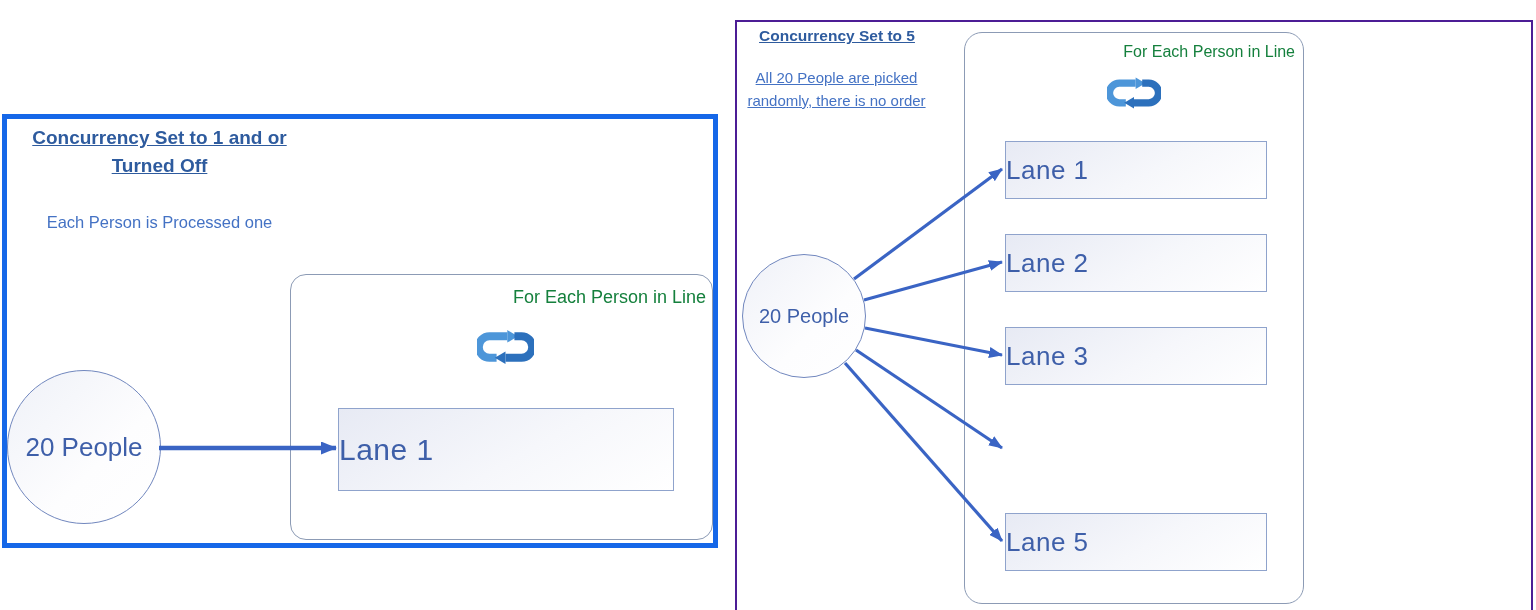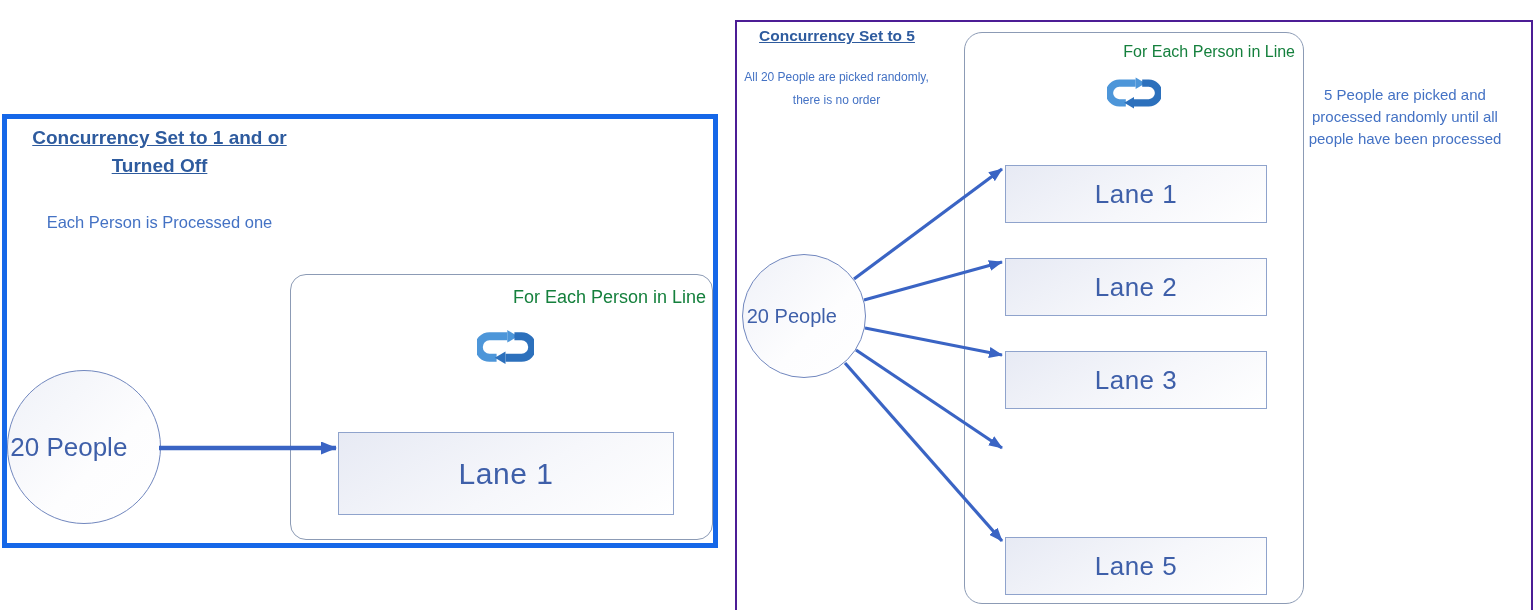--- a/index.html
+++ b/index.html
@@ -12,47 +12,47 @@
   .panel-left{left:2px;top:114px;width:716px;height:434px;border:5px solid #1567E8;}
   .panel-right{left:735px;top:20px;width:798px;height:596px;border:2px solid #4c1d95;}
   .ttl{
     position:absolute;font-weight:bold;text-decoration:underline;color:#2E5B9E;text-align:center;
   }
   .ttl-left{left:10px;top:5px;width:285px;font-size:19px;line-height:28px;}
   .ttl-right{left:10px;top:2px;width:180px;font-size:15.5px;line-height:24px;}
   .desc{position:absolute;color:#4472C4;text-align:center;}
   .desc-left{left:0;top:90px;width:305px;font-size:16.5px;line-height:26px;}
   .desc-left b{color:#2F5496;}
-  .desc-right{left:2px;top:44px;width:195px;font-size:12px;line-height:23px;}
+  .desc-right{left:2px;top:44px;width:195px;font-size:15px;line-height:23px;text-decoration:underline;}
   .annotation{position:absolute;left:556px;top:62px;width:224px;color:#4472C4;
     font-size:15px;line-height:22px;text-align:center;}
   .loopbox{
     position:absolute;box-sizing:border-box;background:#fff;
     border:1.5px solid #8C9BB5;border-radius:16px;
   }
   .loopbox-left{left:283px;top:155px;width:423px;height:266px;}
   .loopbox-right{left:227px;top:10px;width:340px;height:572px;border-radius:18px;}
   .looplabel{position:absolute;color:#15803d;white-space:nowrap;}
   .looplabel-left{top:12px;right:6px;font-size:18px;}
   .looplabel-right{top:10px;right:8px;font-size:16px;}
   .loopicon{position:absolute;}
   .loopicon-left{left:186px;top:52px;width:57px;height:40px;}
   .loopicon-right{left:142px;top:42px;width:54px;height:36px;}
   .lane{
     position:absolute;box-sizing:border-box;border:1px solid #8FA3CC;
     background:linear-gradient(150deg,#E7EAF4 0%,#F6F7FB 55%,#FFFFFF 100%);
-    display:flex;align-items:center;justify-content:center;
-    color:#3E5FA9;letter-spacing:0.5px;margin-top:24px;
+    display:flex;align-items:center;
+    color:#3E5FA9;letter-spacing:0.5px;
   }
   .lane-l1{left:47px;top:133px;width:336px;height:83px;font-size:30px;}
   .lane-r{left:40px;width:262px;height:58px;font-size:26px;}
   .circle{
     position:absolute;border-radius:50%;box-sizing:border-box;border:1.2px solid #7187BE;
     background:linear-gradient(135deg,#EFF1F8 0%,#FDFDFE 60%,#FFFFFF 100%);
-    display:flex;align-items:center;justify-content:flex-start;text-align:center;
+    display:flex;align-items:center;justify-content:center;text-align:center;
     color:#3E5FA9;
   }
   .circle-left{left:0;top:251px;width:154px;height:154px;font-size:26px;line-height:33px;}
   .circle-right{left:5px;top:232px;width:124px;height:124px;font-size:20px;line-height:26px;}
   .circle span{display:block;width:80%;}
   .arrows{position:absolute;left:0;top:0;z-index:5;pointer-events:none;}
 </style>
 </head>
 <body>
 
@@ -95,21 +95,20 @@
       </svg>
     </div>
   </div>
 
   <div class="panel panel-right">
     <div class="panel-inner">
       <div class="ttl ttl-right">Concurrency Set to 5</div>
 
       <div class="desc desc-right">All 20 People are picked randomly, there is no order</div>
 
-      <div class="annotation">5 People are picked and processed randomly until all people have been processed</div>
 
       <div class="loopbox loopbox-right">
         <div class="looplabel looplabel-right">For Each Person in Line</div>
 
         <svg class="loopicon loopicon-right" viewBox="0 0 64 44">
           <path d="M 22,34 L 14,34 A 12,12 0 0 1 14,10 L 34,10" fill="none" stroke="#4D96D9" stroke-width="9"></path>
           <polygon points="34,3 34,17 46,10" fill="#4D96D9"></polygon>
           <path d="M 42,10 L 50,10 A 12,12 0 0 1 50,34 L 32,34" fill="none" stroke="#2C70BC" stroke-width="9"></path>
           <polygon points="32,27 32,41 20,34" fill="#2C70BC"></polygon>
         </svg>

